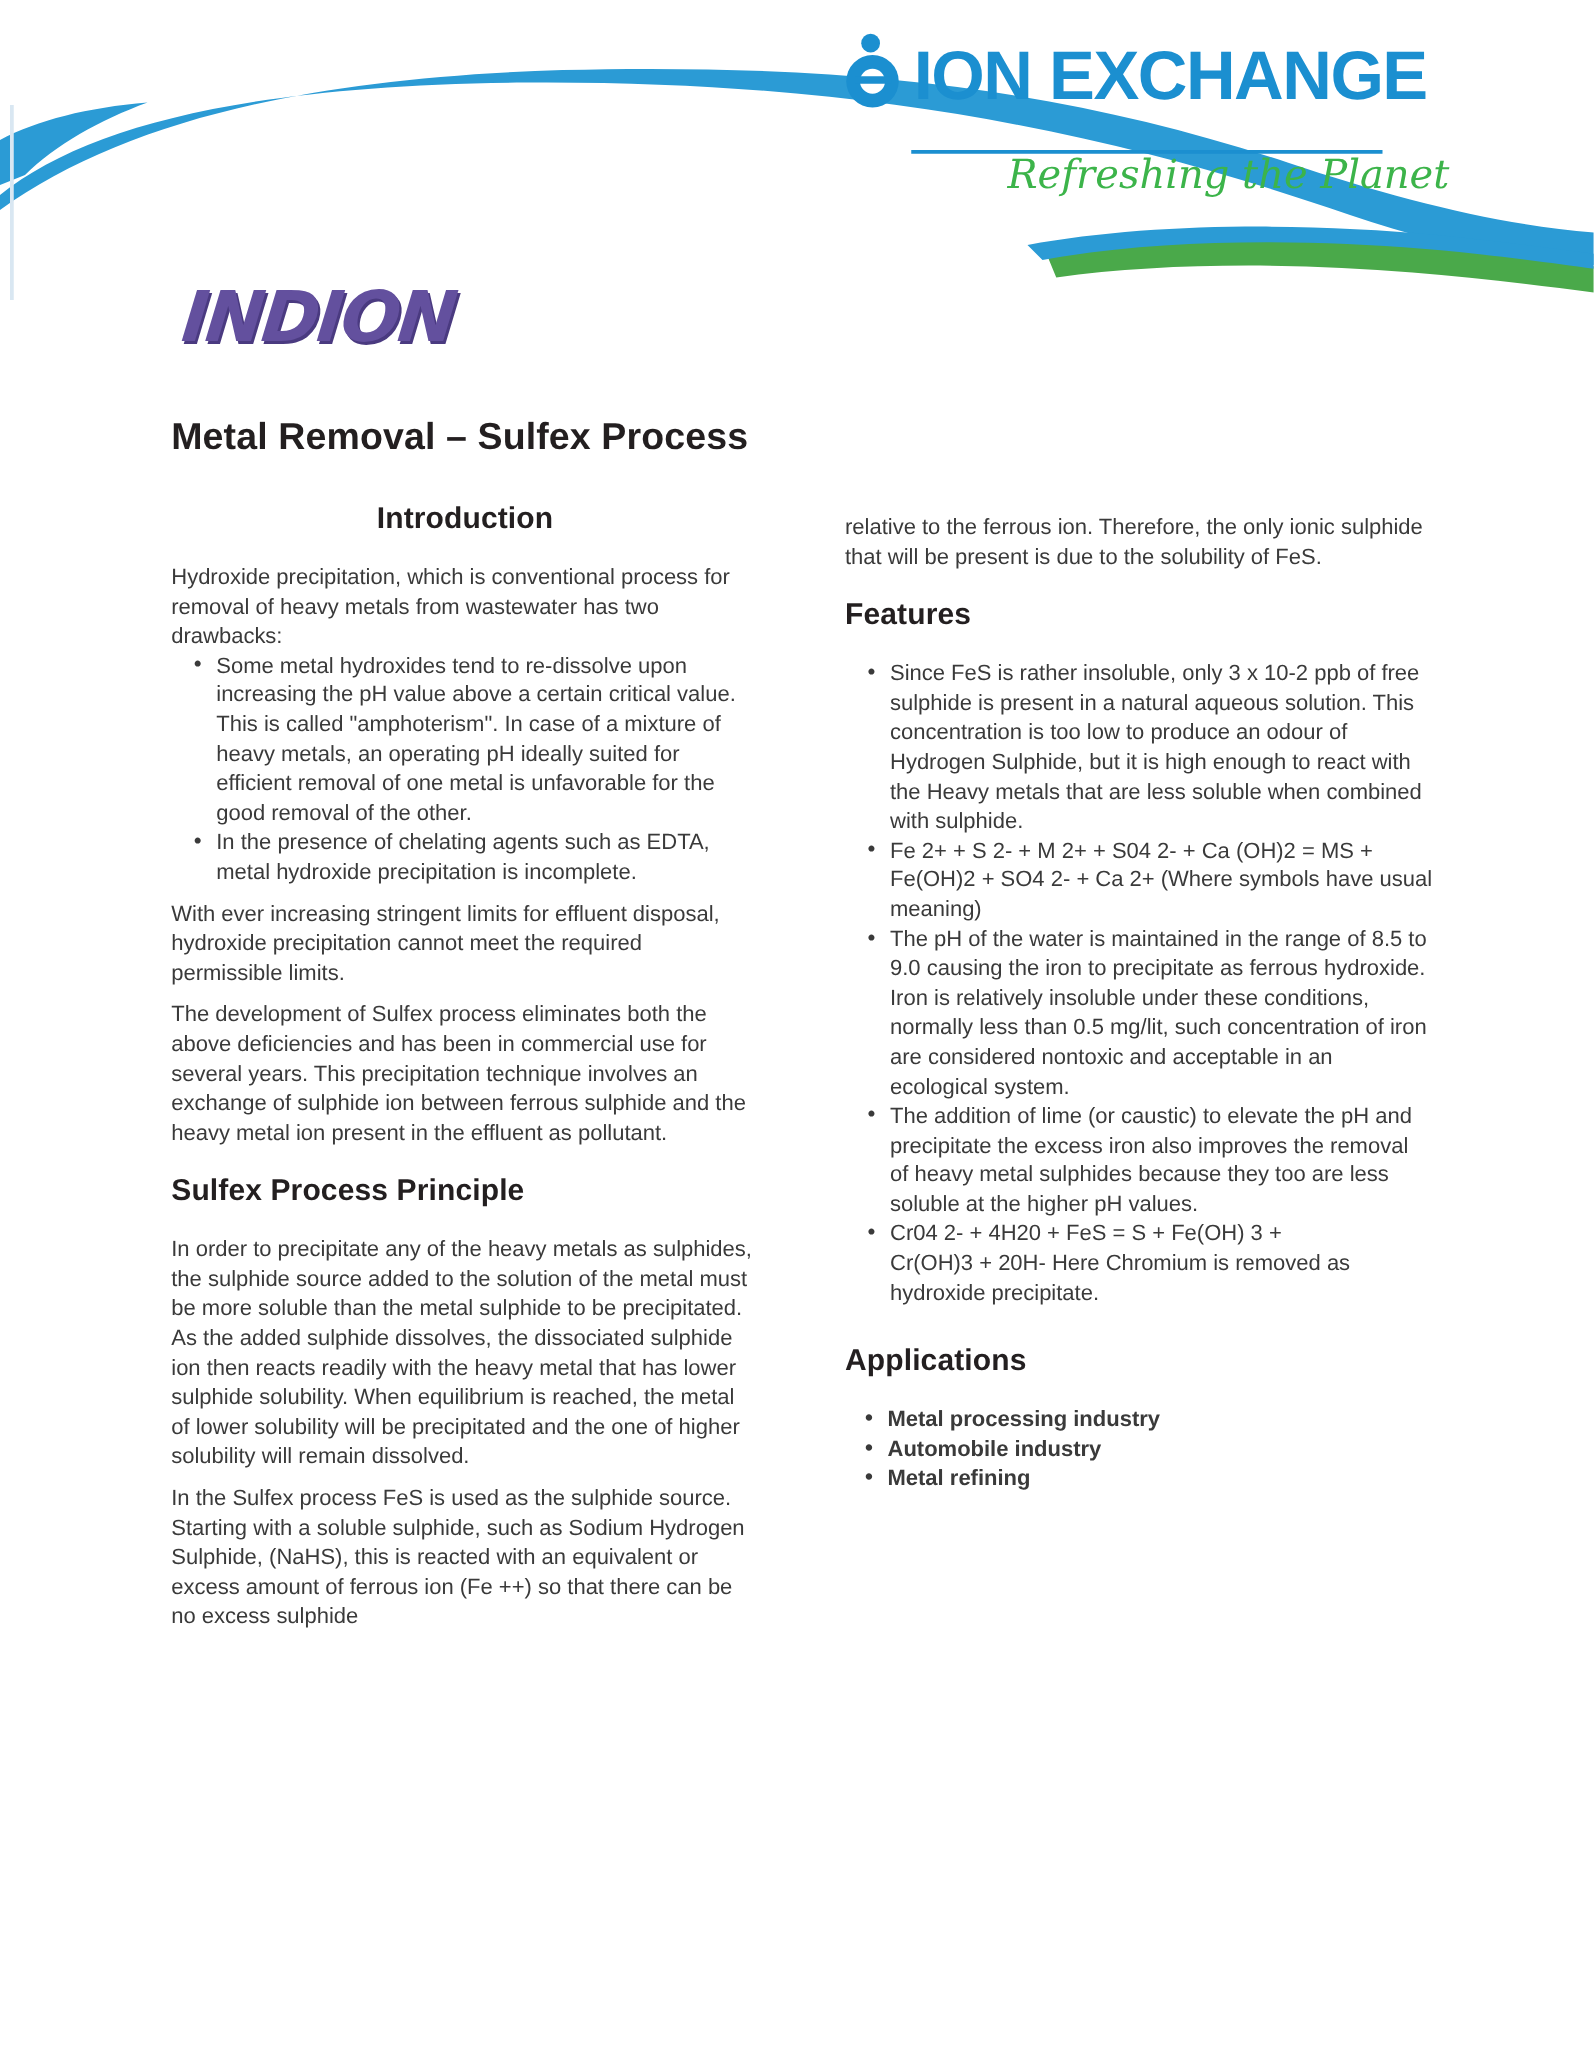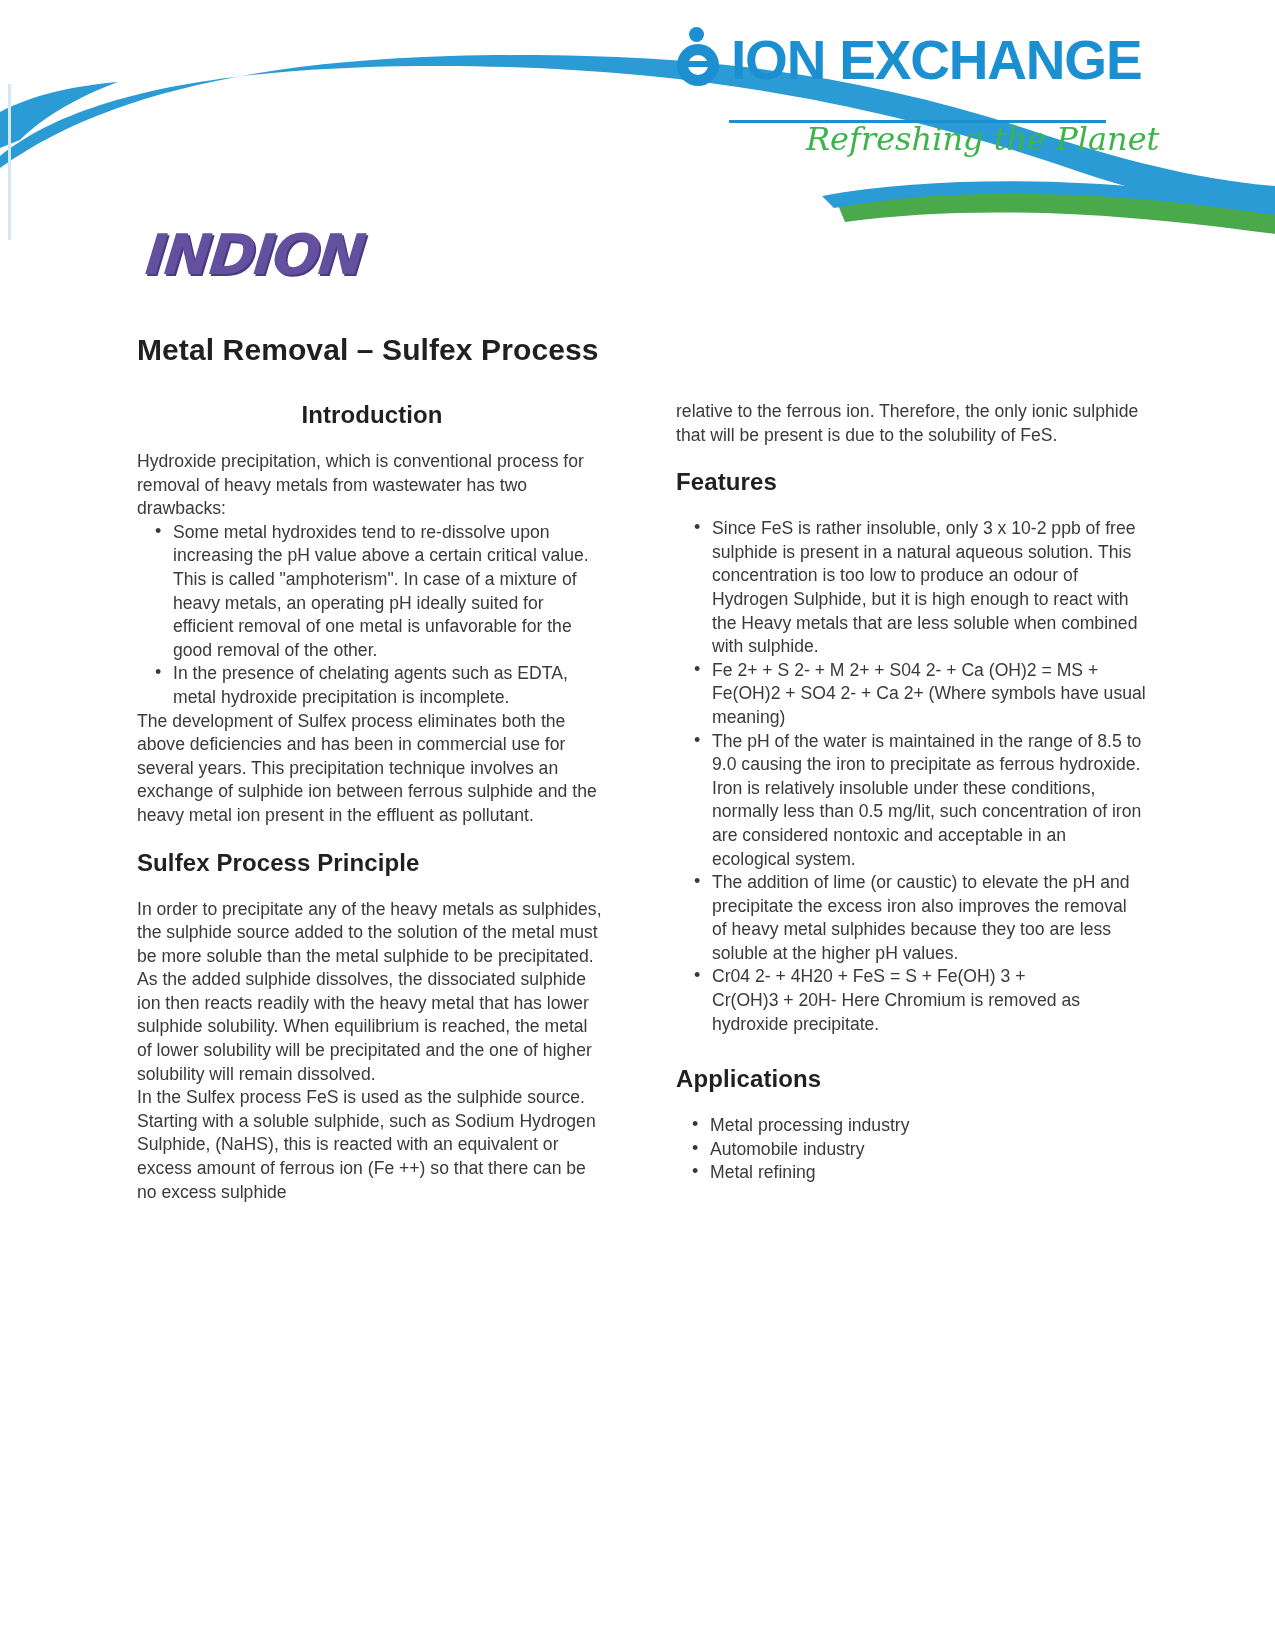--- a/index.html
+++ b/index.html
@@ -177,21 +177,21 @@
     color: #231f20;
     letter-spacing: 0.1px;
     margin: 0 0 20px 0;
   }
   h2.section-head.tight-top { margin-top: 0; text-align: center; }
 
   p.body-para {
     font-size: 17.6px;
     line-height: 23.6px;
     color: #3a3a3a;
-    margin: 0 0 0 0;
+    margin: 10px 0 0 0;
     text-align: left;
   }
 
   ul.bullets {
     list-style: none;
     margin: 0;
     padding: 0;
   }
   ul.bullets > li {
     position: relative;
@@ -204,20 +204,21 @@
   ul.bullets > li::before {
     content: "\2022";
     position: absolute;
     left: 18px;
     top: -1px;
     font-size: 18px;
     color: #3a3a3a;
   }
   ul.bullets.app-list > li {
     padding-left: 34px;
+    font-weight: bold;
   }
   ul.bullets.app-list > li::before {
     left: 16px;
   }
   .gap-m  { height: 20px; }
   .gap-l  { height: 28px; }
 
   .nowrap-line { display: block; }
 </style>
 </head>
@@ -274,20 +275,21 @@
 
     <h2 class="section-head tight-top">Introduction</h2>
 
     <p class="body-para">Hydroxide precipitation, which is conventional process for removal of heavy metals from wastewater has two drawbacks:</p>
 
     <ul class="bullets">
       <li>Some metal hydroxides tend to re-dissolve upon increasing the pH value above a certain critical value. This is called "amphoterism". In case of a mixture of heavy metals, an operating pH ideally suited for efficient removal of one metal is unfavorable for the good removal of the other.</li>
       <li>In the presence of chelating agents such as EDTA, metal hydroxide precipitation is incomplete.</li>
     </ul>
 
+    <p class="body-para">With ever increasing stringent limits for effluent disposal, hydroxide precipitation cannot meet the required permissible limits.</p>
 
     <p class="body-para">The development of Sulfex process eliminates both the above deficiencies and has been in commercial use for several years. This precipitation technique involves an exchange of sulphide ion between ferrous sulphide and the heavy metal ion present in the effluent as pollutant.</p>
 
     <div class="gap-m"></div>
 
     <h2 class="section-head">Sulfex Process Principle</h2>
 
     <p class="body-para">In order to precipitate any of the heavy metals as sulphides, the sulphide source added to the solution of the metal must be more soluble than the metal sulphide to be precipitated. As the added sulphide dissolves, the dissociated sulphide ion then reacts readily with the heavy metal that has lower sulphide solubility. When equilibrium is reached, the metal of lower solubility will be precipitated and the one of higher solubility will remain dissolved.</p>
 
     <p class="body-para">In the Sulfex process FeS is used as the sulphide source. Starting with a soluble sulphide, such as Sodium Hydrogen Sulphide, (NaHS), this is reacted with an equivalent or excess amount of ferrous ion (Fe ++) so that there can be no excess sulphide</p>

